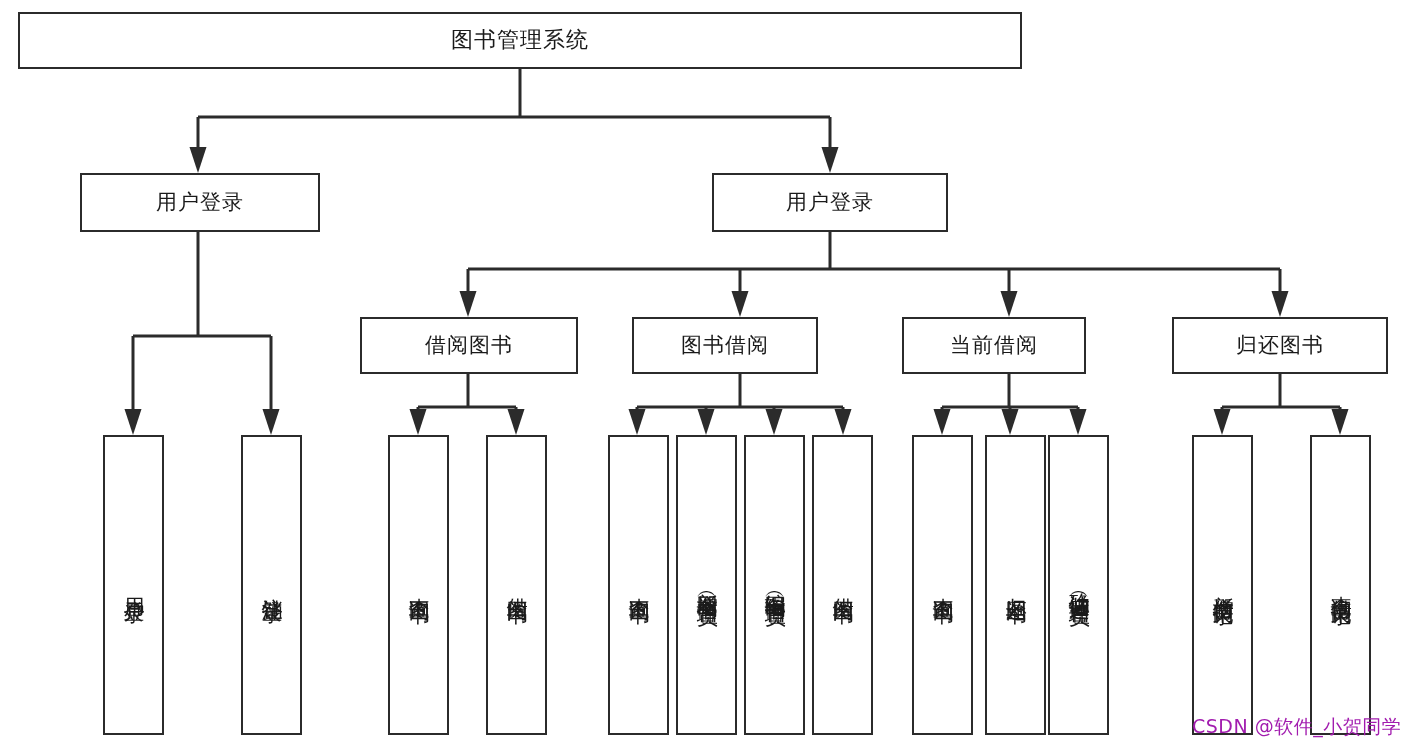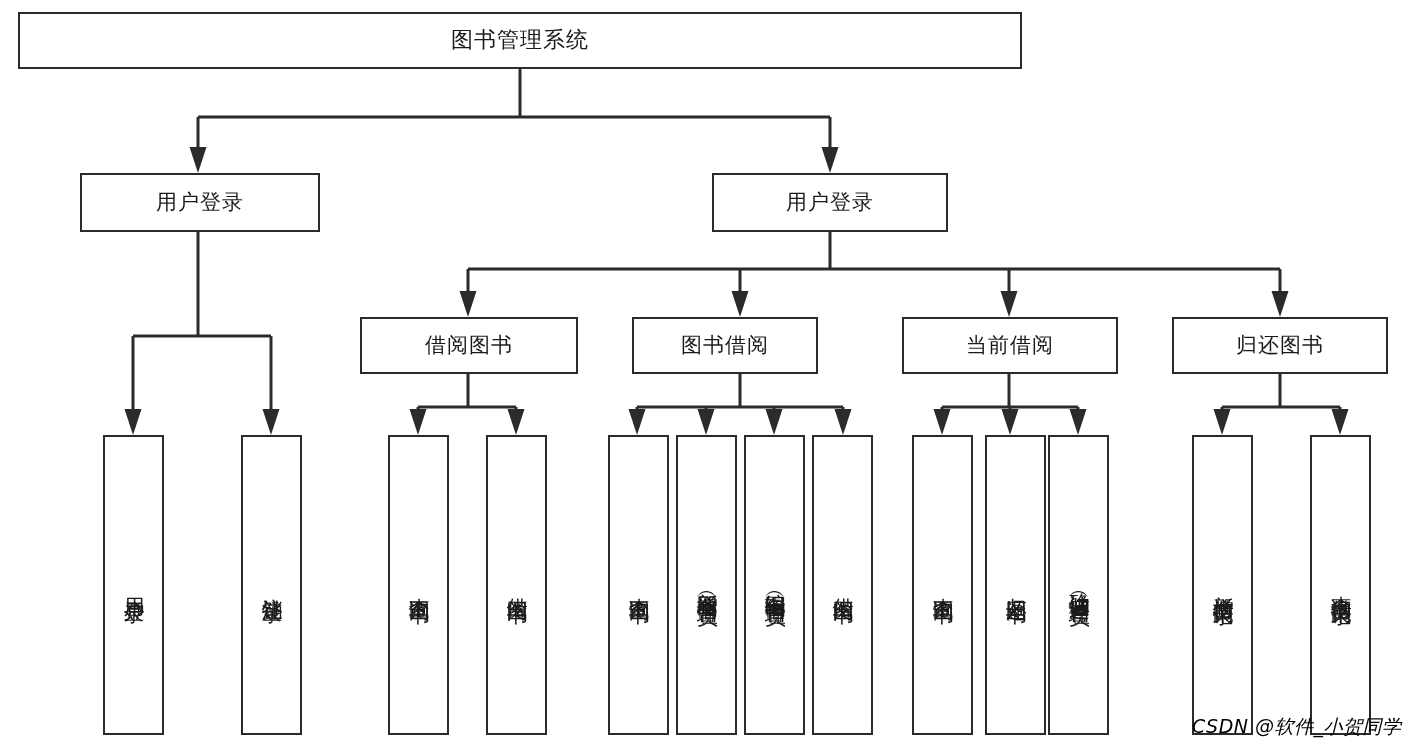--- a/index.html
+++ b/index.html
@@ -49,25 +49,24 @@
     line-height: 1.32;
     letter-spacing: 2px;
     white-space: nowrap;
   }
   .root-box .node-label-h {
     font-size: 22px;
   }
   .watermark {
     position: absolute;
     font-size: 19px;
-    color: #000000;
+    color: #a21caf;
     white-space: nowrap;
     letter-spacing: 0.5px;
     pointer-events: none;
-    font-style: italic;
   }
 </style>
 </head>
 <body>
 
 <div id="diagram-root">
 
   <svg class="diagram-canvas" viewBox="0 0 1405 747" aria-hidden="true">
     <defs>
       <marker id="arrowhead" markerWidth="9" markerHeight="11" refX="4.5" refY="10.4" orient="auto-start-reverse" markerUnits="userSpaceOnUse">
@@ -142,21 +141,21 @@
       </div>
       <div class="node-box" style="left: 712px; top: 173px; width: 236px; height: 59px;">
         <span class="node-label-h">用户登录</span>
       </div>
       <div class="node-box" style="left: 360px; top: 317px; width: 218px; height: 57px;">
         <span class="node-label-h">借阅图书</span>
       </div>
       <div class="node-box" style="left: 632px; top: 317px; width: 186px; height: 57px;">
         <span class="node-label-h">图书借阅</span>
       </div>
-      <div class="node-box" style="left: 902px; top: 317px; width: 216px; height: 57px;">
+      <div class="node-box" style="left: 902px; top: 317px; width: 184px; height: 57px;">
         <span class="node-label-h">当前借阅</span>
       </div>
       <div class="node-box" style="left: 1172px; top: 317px; width: 216px; height: 57px;">
         <span class="node-label-h">归还图书</span>
       </div>
       <div class="node-box" style="left: 103px; top: 435px; width: 61px; height: 300px;">
         <span class="node-label-v">用户登录</span>
       </div>
       <div class="node-box" style="left: 241px; top: 435px; width: 61px; height: 300px;">
         <span class="node-label-v">注销登录</span>

